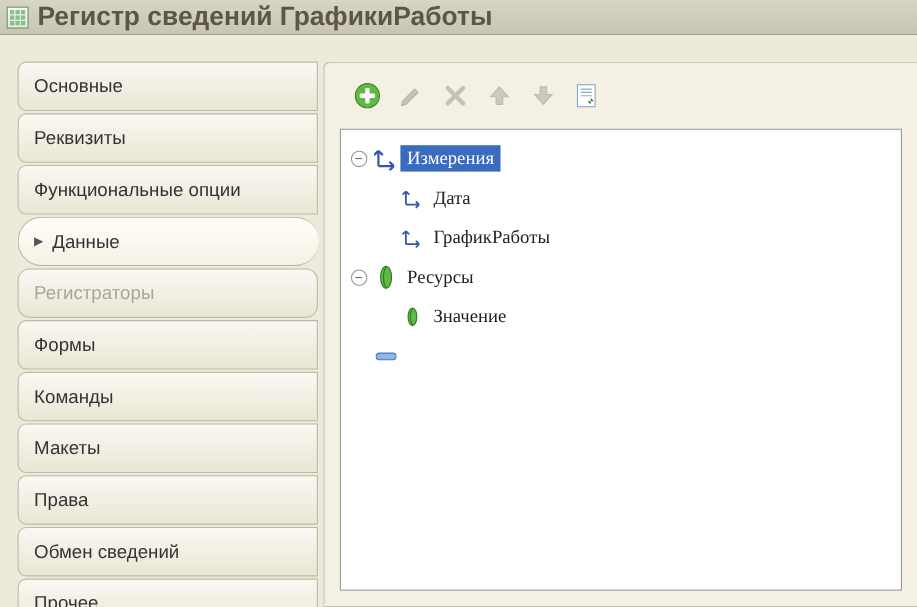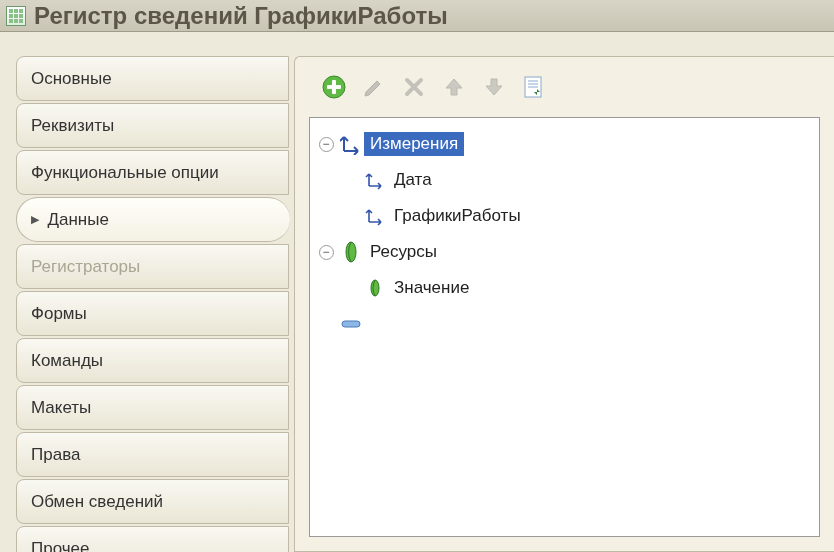--- a/index.html
+++ b/index.html
@@ -67,21 +67,21 @@
       z-index: 2;
       width: calc(100% + 1px);
       border-radius: 22px;
     }
     .sidebar-tab.active::before {
       content: "▶";
       font-size: 11px;
       color: #555;
       margin-right: 8px;
     }
-    .sidebar-tab.disabled { color: #aba593; }
+    .sidebar-tab.disabled { color: #aba593; border-radius: 11px; }
     .main-panel {
       flex: 1;
       background: #f4f1e4;
       border: 1px solid #bfb9a6;
       border-right: none;
       border-radius: 6px 0 0 0;
       margin-left: -1px;
       display: flex;
       flex-direction: column;
       z-index: 1;
@@ -139,20 +139,21 @@
       cursor: pointer;
     }
     .node-icon {
       width: 26px;
       display: flex;
       justify-content: center;
       align-items: center;
     }
     .node-label {
       padding: 2px 6px;
+      font-family: Liberation Serif, serif;
     }
     .node-label.selected {
       background: #3a6bbf;
       color: #fff;
     }
     .indent-1 { padding-left: 0px; }
     .indent-2 { padding-left: 48px; }
     
     svg { display: block; }
   </style>
@@ -273,21 +274,21 @@
         </div>
         <span class="node-label">Дата</span>
       </div>
 
       <div class="tree-node indent-2">
         <div class="node-icon">
           <svg width="20" height="20">
               <path d="M4 16 L4 4 M4 16 L16 16 M4 4 L7 7 M4 4 L1 7 M16 16 L13 13 M16 16 L13 19" stroke="#3355aa" stroke-width="1.6" fill="none"></path>
             </svg>
         </div>
-        <span class="node-label">ГрафикиРаботы</span>
+        <span class="node-label">ГрафикРаботы</span>
       </div>
 
       <div class="tree-node indent-1">
         <div class="exp-slot">
             <div class="expander">−</div>
           </div>
         <div class="node-icon">
           <svg width="16" height="22">
               <ellipse cx="8" cy="11" rx="5" ry="10" fill="#5fb944" stroke="#2f7a20"></ellipse>
               <path d="M8 1 Q 3 11 8 21" stroke="#2f7a20" fill="none"></path>

